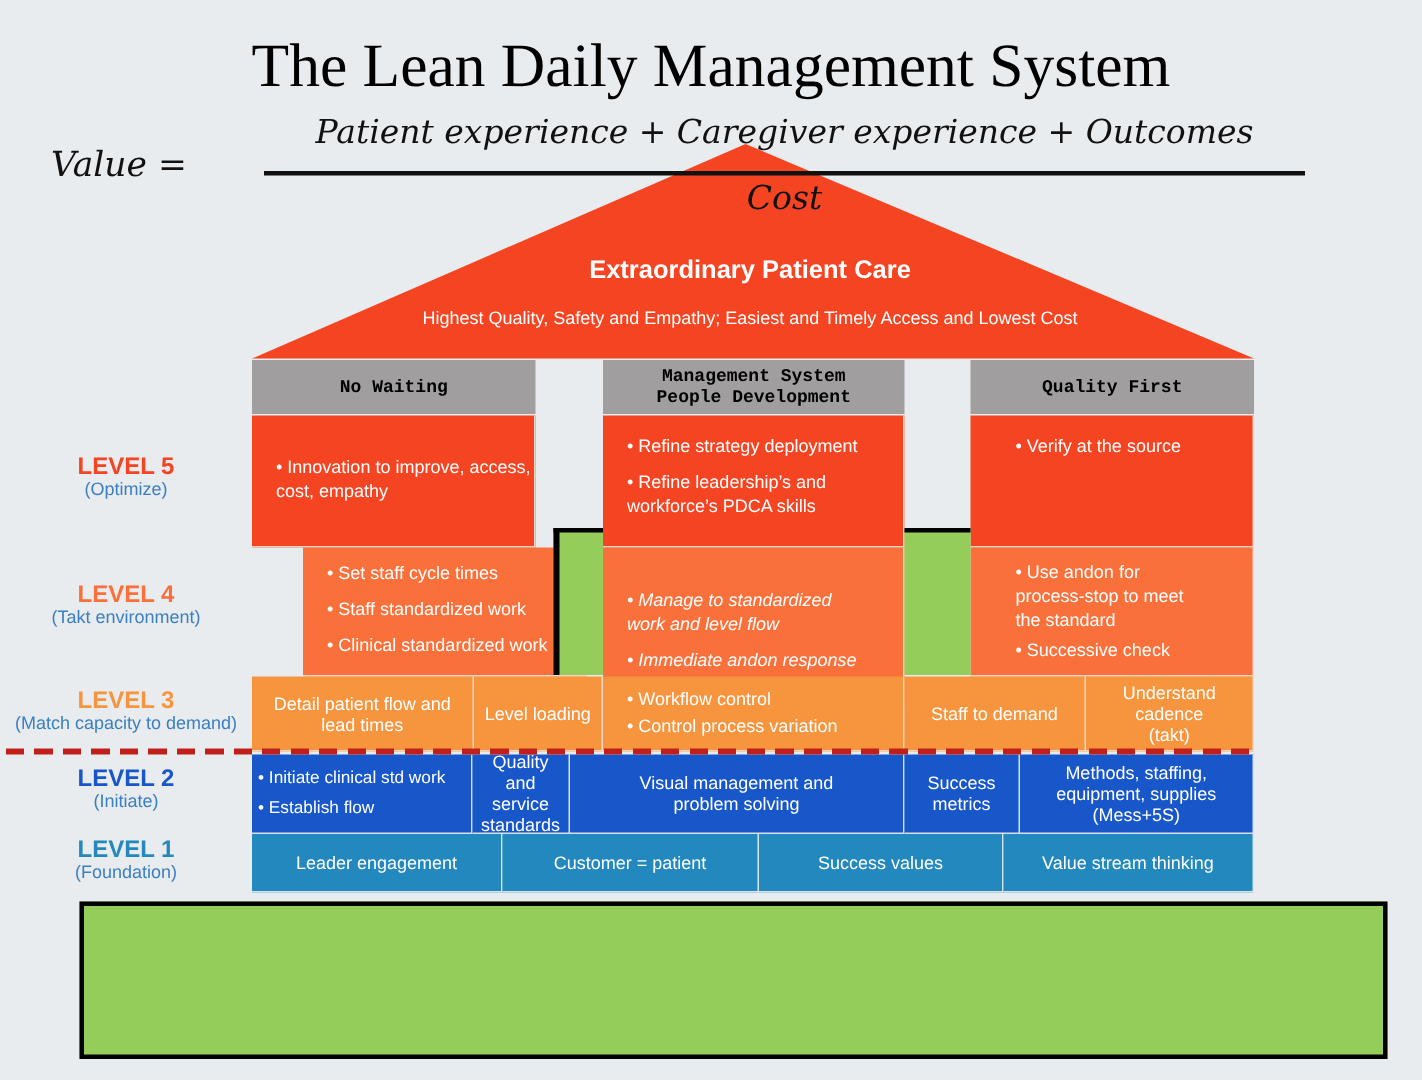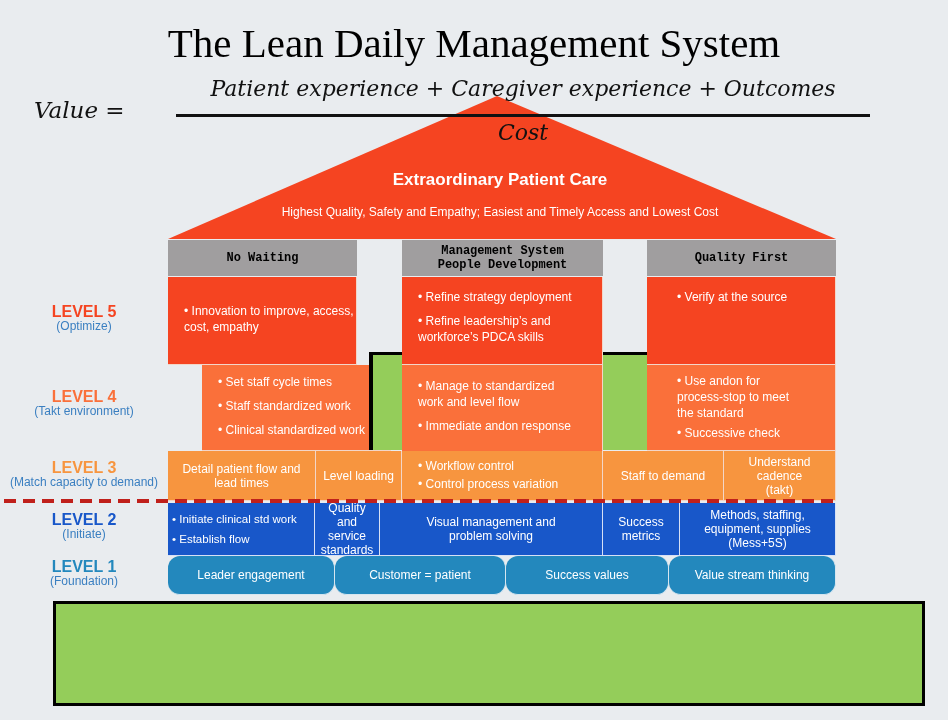--- a/index.html
+++ b/index.html
@@ -17,21 +17,21 @@
   .roof-text { left:160px; width:680px; text-align:center; color:#fff; z-index:2; }
   #roof-title { top:170px; font-size:17px; font-weight:bold; }
   #roof-sub { top:205px; font-size:12px; }
   .hdr { top:240px; height:36px; background:#a09e9f; color:#000000; font-weight:bold; font-size:12px;
          display:flex; align-items:center; justify-content:center; text-align:center; line-height:14px; z-index:2;font-family:Liberation Mono, monospace; }
   .cell { color:#fff; font-size:12px; z-index:2; border-right:1px solid #f3d6c8; border-bottom:1px solid #f3d6c8; }
   .l5 { background:#f54421; }
   .l4 { background:#fa703a; }
   .l3 { background:#f7953f; }
   .l2 { background:#1857c9; border-color:#d6e0f5; }
-  .l1 { background:#2388bd; border-color:#d6e6f0;border-radius:12px; }
+  .l1 { background:#2388bd; border-color:#d6e6f0; }
   .bl { padding:10px 0 0 16px; line-height:16px; }
   .bl div { margin-bottom:8px; }
   .ctr { display:flex; align-items:center; justify-content:center; text-align:center; line-height:14px; }
   .lvl { width:168px; left:0; text-align:center; font-size:12px; line-height:14px; z-index:2; }
   .lvl b { display:block; font-size:16px; }
   .blue { color:#3a7fc1; }
   #dash { left:4px; top:499px; width:832px; height:4px; z-index:4;
           background:repeating-linear-gradient(90deg,#c0201b 0 12px, transparent 12px 19px); }
   .green { background:#94cd5a; z-index:3; }
   #g-left { left:369px; top:352px; width:33px; height:98px; border-left:4px solid #000; border-top:3px solid #000; }
@@ -88,21 +88,21 @@
 </div>
 <div class="abs cell l5 bl" style="left:647px;top:277px;width:189px;height:88px;padding-top:12px;padding-left:30px;">
   <div>• <span>Verify at the source</span></div>
 </div>
 
 <div class="abs cell l4 bl" style="left:168px;top:365px;width:189px;height:86px;padding-top:9px;margin-left:34px;">
   <div>• <span>Set staff cycle times</span></div>
   <div>• <span>Staff standardized work</span></div>
   <div>• <span>Clinical standardized work</span></div>
 </div>
-<div class="abs cell l4 bl" style="left:402px;top:365px;width:201px;height:106px;padding-top:13px;padding-right:30px;">
+<div class="abs cell l4 bl" style="left:402px;top:365px;width:201px;height:106px;padding-top:27px;padding-right:30px;font-style:italic;">
   <div>• <span>Manage to standardized work and level flow</span></div>
   <div>• <span>Immediate andon response</span></div>
 </div>
 <div class="abs cell l4 bl" style="left:647px;top:365px;width:189px;height:86px;padding-top:8px;padding-left:30px;padding-right:40px;">
   <div style="margin-bottom:4px">• <span>Use andon for process-stop to meet the standard</span></div>
   <div>• <span>Successive check</span></div>
 </div>
 
 <div id="g-left" class="abs green"></div>
 <div id="g-right" class="abs green"></div>

